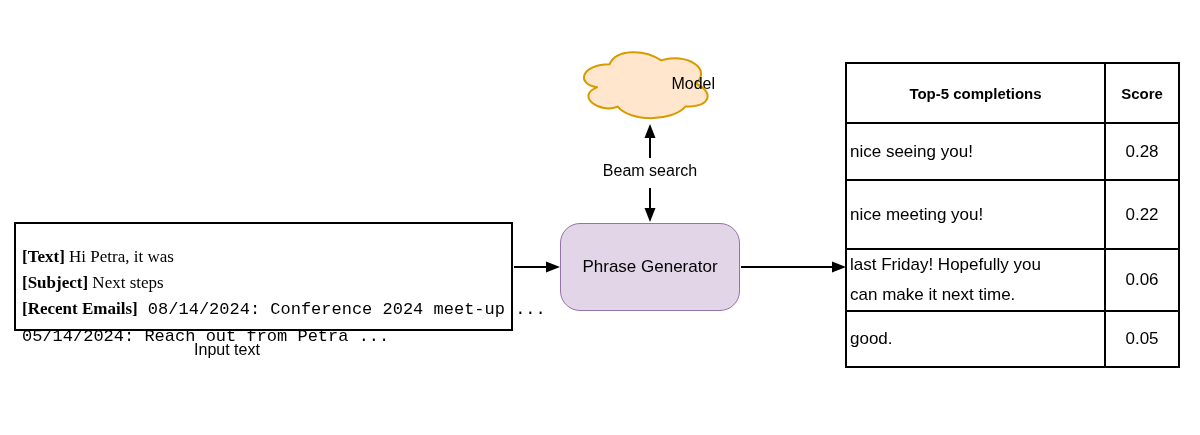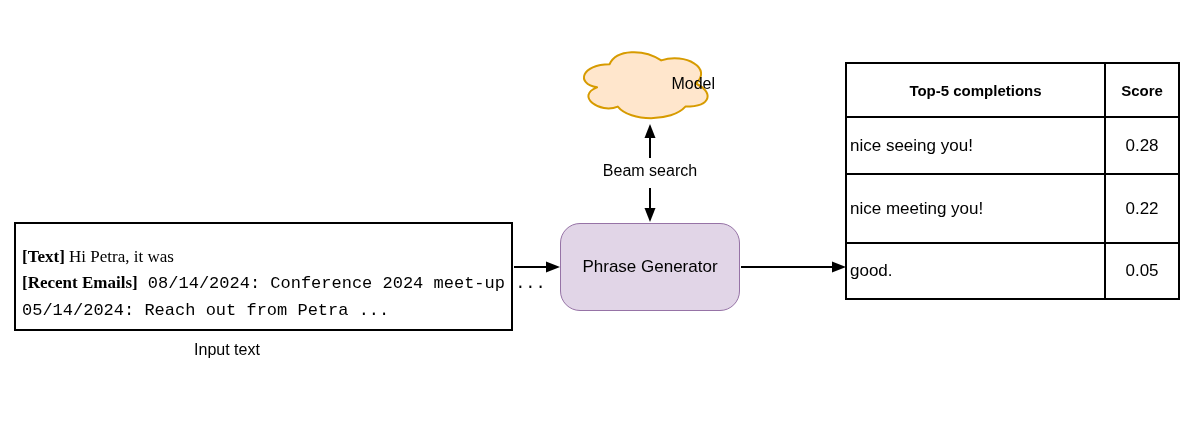--- a/index.html
+++ b/index.html
@@ -121,21 +121,21 @@
   .results-table th,
   .results-table td {
     border: 2px solid #000000;
     box-sizing: border-box;
     color: #000000;
   }
   .results-table th {
     font-size: 15px;
     font-weight: bold;
     text-align: center;
-    height: 54px;
+    height: 60px;
   }
   .results-table td.comp {
     font-size: 17px;
     text-align: left;
     padding: 0 2px 0 3px;
     line-height: 30px;
     margin-left: 43px;
   }
   .results-table td.score {
     font-size: 17px;
@@ -148,20 +148,23 @@
   .results-table tr.r5 td { height: 56px; }
 </style>
 </head>
 <body>
 
 <div class="canvas">
 
   <div class="input-box">
     <div>
       <span class="tag">[Text]</span><span class="rest-serif"> Hi Petra, it was</span>
+    </div>
+    <div>
+      <span class="tag">[Subject]</span><span class="rest-serif"> Next steps</span>
     </div>
     <div>
       <span class="tag">[Recent Emails]</span><span class="rest-sans"> 08/14/2024: Conference 2024 meet-up ...</span>
     </div>
     <div>
       <span class="rest-sans">05/14/2024: Reach out from Petra ...</span>
     </div>
   </div>
   <div class="input-caption">Input text</div>
 
@@ -222,20 +225,27 @@
             <div>nice seeing you!</div>
           </td>
       <td class="score">0.28</td>
     </tr>
     <tr class="r2">
       <td class="comp">
             <div>nice meeting you!</div>
           </td>
       <td class="score">0.22</td>
     </tr>
+    <tr class="r4">
+      <td class="comp">
+        <div>last Friday! Hopefully you</div>
+        <div>can make it next time.</div>
+      </td>
+      <td class="score">0.06</td>
+    </tr>
     <tr class="r5">
       <td class="comp">
             <div>good.</div>
           </td>
       <td class="score">0.05</td>
     </tr>
   </tbody>
     </table>
 
 </div>

